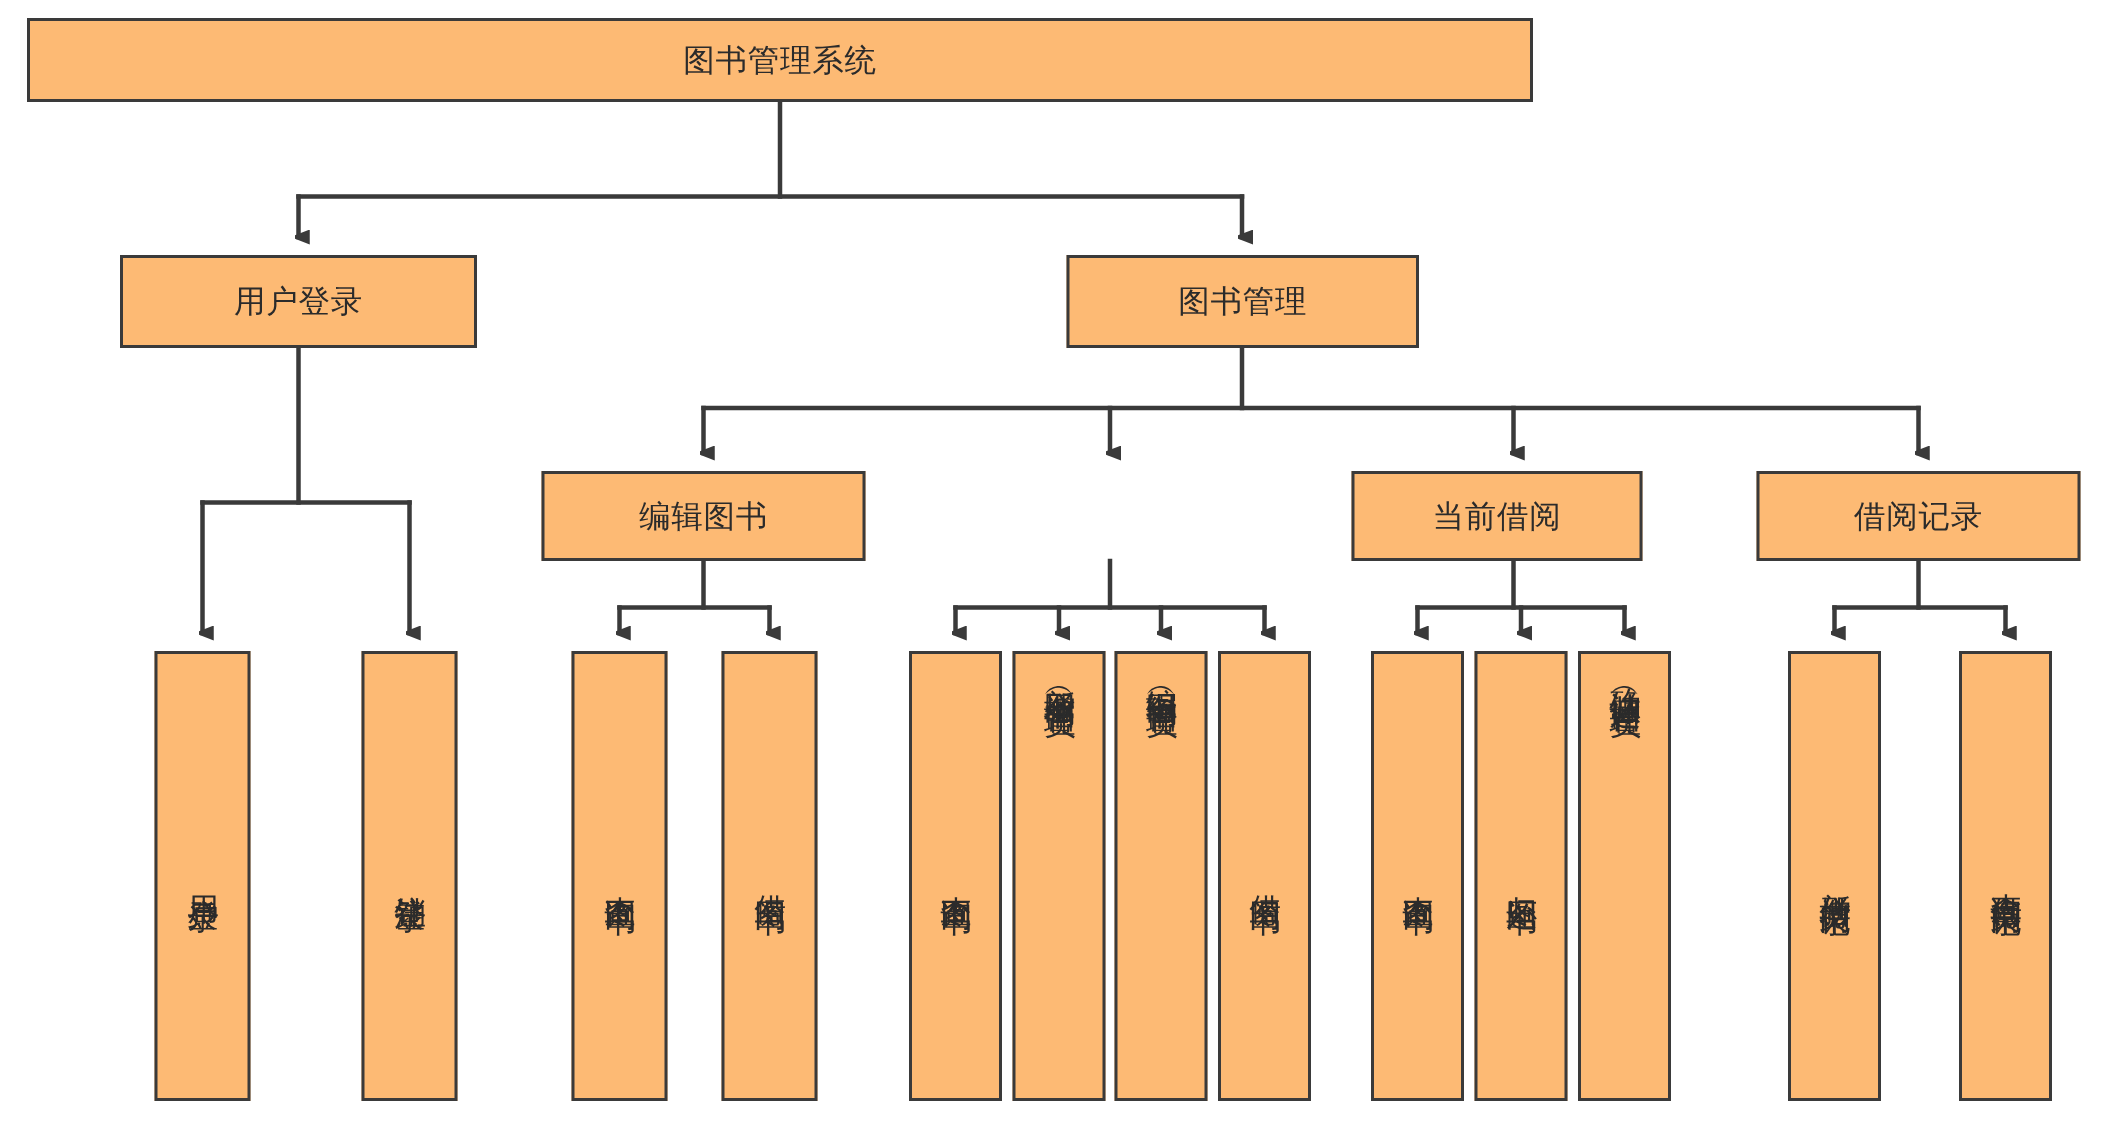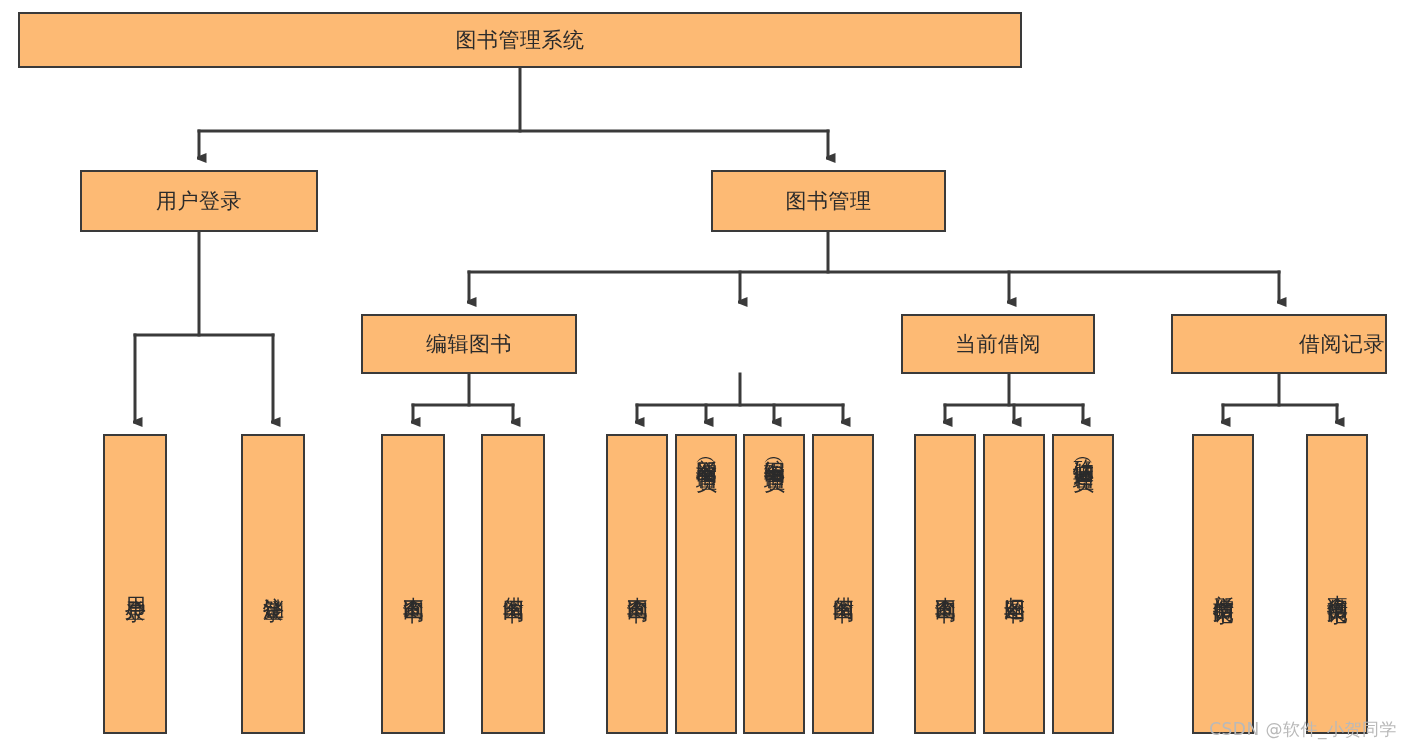--- a/index.html
+++ b/index.html
@@ -144,21 +144,21 @@
   <div class="node horizontal" style="left:711px; top:170px; width:235px; height:62px;">
     <span class="node-label">图书管理</span>
   </div>
 
   <div class="node horizontal" style="left:361px; top:314px; width:216px; height:60px;">
     <span class="node-label">编辑图书</span>
   </div>
   <div class="node horizontal" style="left:901px; top:314px; width:194px; height:60px;">
     <span class="node-label">当前借阅</span>
   </div>
-  <div class="node horizontal" style="left:1171px; top:314px; width:216px; height:60px;justify-content:flex-end;">
+  <div class="node horizontal" style="left:1171px; top:314px; width:216px; height:60px;">
     <span class="node-label">借阅记录</span>
   </div>
 
   <div class="node vertical centered" style="left:103px; top:434px; width:64px; height:300px;">
     <span class="node-label">用户登录</span>
   </div>
   <div class="node vertical centered" style="left:241px; top:434px; width:64px; height:300px;">
     <span class="node-label">注销登录</span>
   </div>
 
@@ -192,15 +192,14 @@
     <span class="node-label">确认归还（管理员）</span>
   </div>
 
   <div class="node vertical centered" style="left:1192px; top:434px; width:62px; height:300px;">
     <span class="node-label">新增借阅记录</span>
   </div>
   <div class="node vertical centered" style="left:1306px; top:434px; width:62px; height:300px;">
     <span class="node-label">查询借阅记录</span>
   </div>
 
-  <div id="watermark">CSDN @软件_小贺同学</div>
 
 </div>
 
 </body></html>

